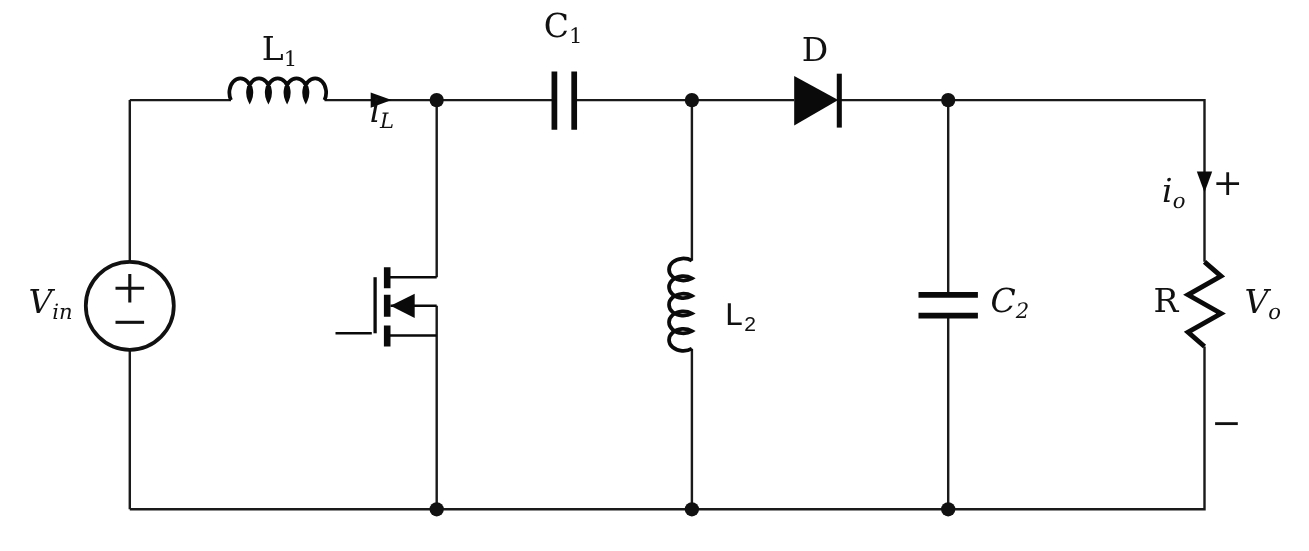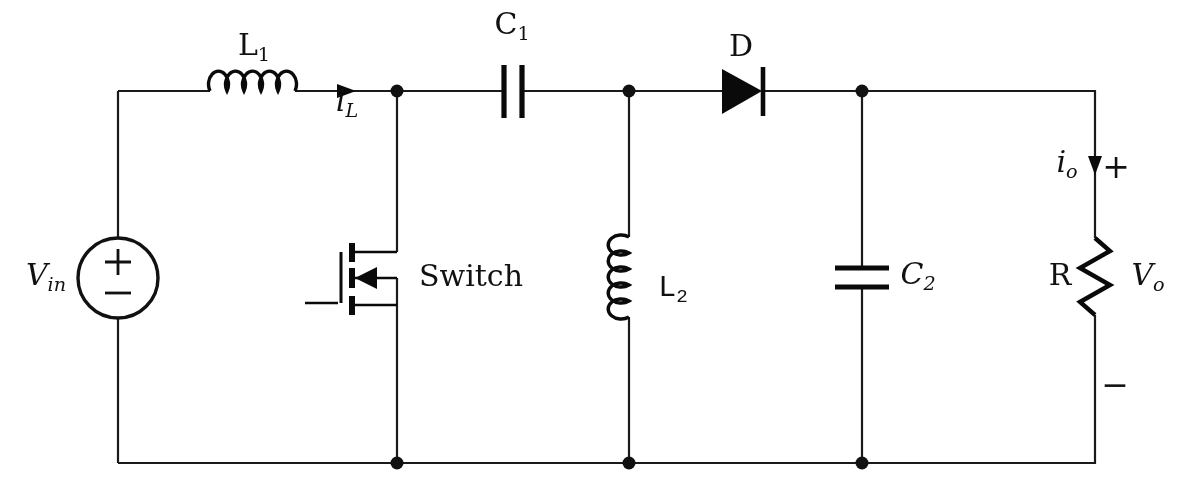--- a/index.html
+++ b/index.html
@@ -96,29 +96,28 @@
   </svg>
 
   <span class="lbl" style="left:46px;top:277px;"><span class="var">V</span><sub class="var">in</sub></span>
 
   <span class="lbl" style="left:254px;top:47px;"><span>L</span><sub>1</sub></span>
 
   <span class="lbl" style="left:347px;top:103px;"><span class="var">i</span><sub class="var">L</sub></span>
 
   <span class="lbl" style="left:512px;top:26px;"><span>C</span><sub>1</sub></span>
 
-  <span class="lbl" style="left:471px;top:276px;"><span>Switch</span></span>
 
   <span class="lbl" style="left:673px;top:290px;font-family:Liberation Mono, monospace;"><span>L</span><sub>2</sub></span>
 
   <span class="lbl" style="left:741px;top:46px;"><span>D</span></span>
 
   <span class="lbl" style="left:918px;top:276px;font-style:italic;"><span>C</span><sub>2</sub></span>
 
-  <span class="lbl" style="left:1067px;top:164px;"><span class="var">i</span><sub class="var">o</sub></span>
+  <span class="lbl" style="left:1067px;top:176px;"><span class="var">i</span><sub class="var">o</sub></span>
 
   <span class="lbl sign" style="left:1116px;top:166px;"><span>+</span></span>
 
   <span class="lbl" style="left:1060px;top:275px;"><span>R</span></span>
 
   <span class="lbl" style="left:1148px;top:277px;text-align:right;"><span class="var">V</span><sub class="var">o</sub></span>
 
   <span class="lbl sign" style="left:1115px;top:384px;"><span>−</span></span>
 
 </div>

